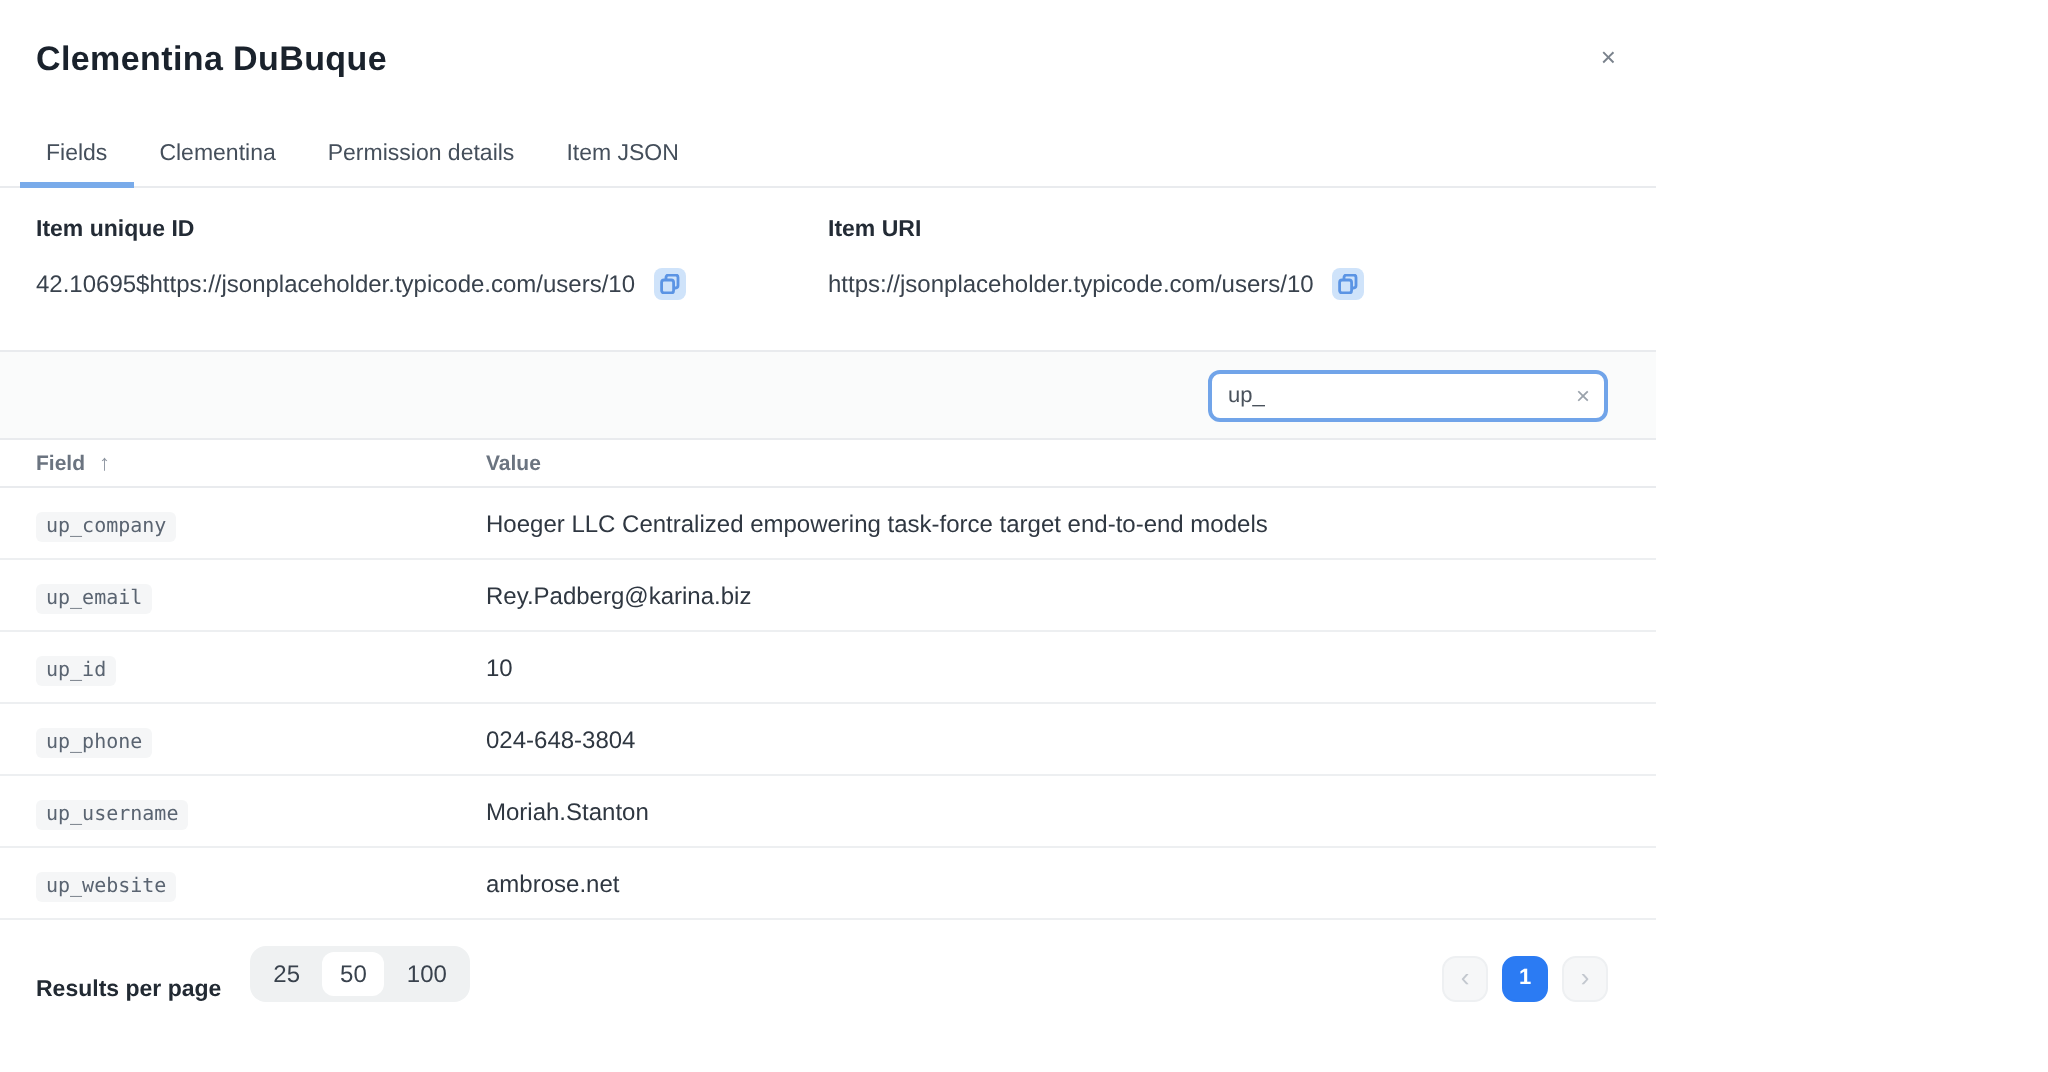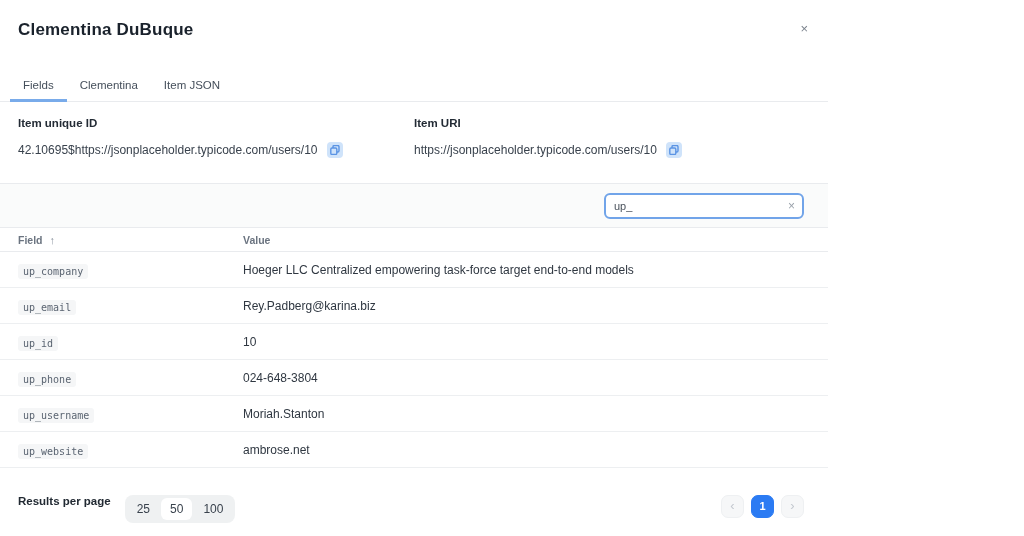--- a/index.html
+++ b/index.html
@@ -7,21 +7,21 @@
     font-family:"Liberation Sans", sans-serif; color:#2e3640; }
   .panel { position:relative; width:828px; height:536px; background:#fff; }
 
   
   .hdr { padding:20px 18px 0 18px; }
   .title { font-size:17px; font-weight:700; color:#1a222c; letter-spacing:.2px; }
   .close-btn { position:absolute; top:22px; right:20px; border:none; background:none;
     color:#7a828c; font-size:13px; line-height:1; cursor:pointer; }
 
   
-  .tabs { display:flex; margin-top:33px; padding-left:10px; border-bottom:1px solid #e9ebee; }
+  .tabs { display:flex; margin-top:25px; padding-left:10px; border-bottom:1px solid #e9ebee; }
   .tab { position:relative; padding:6px 13px 10px 13px; font-size:11.5px; color:#454f5b; cursor:pointer; }
   .tab.active::after { content:""; position:absolute; left:0; right:0; bottom:-1px; height:3px; background:#79abea; }
 
   
   .info-grid { display:grid; grid-template-columns:1fr 1fr; padding:15px 18px 0 18px; }
   .info-label { font-size:11.5px; font-weight:700; color:#232b35; margin-bottom:13px; }
   .info-value-row { display:flex; align-items:center; gap:9px; }
   .info-value { font-size:12px; color:#39424d; }
   .copy-btn { width:16px; height:16px; border:none; background:#cfe3fa; border-radius:4px;
     display:flex; align-items:center; justify-content:center; cursor:pointer; flex:0 0 auto; }
@@ -42,21 +42,21 @@
   .th { font-size:10.5px; font-weight:700; color:#6b7480; }
   .col-field { flex:0 0 243px; padding-left:18px; }
   .col-value { flex:1; padding-right:18px; }
   .sort-arrow { margin-left:7px; color:#8d95a0; font-weight:400; font-size:11px; }
   .tr { display:flex; align-items:center; height:36px; border-bottom:1px solid #edeff1; }
   .chip { display:inline-block; font-family:"DejaVu Sans Mono", monospace; font-size:10px;
     color:#5a6471; background:#f5f6f7; border-radius:3px; padding:2px 5px; }
   .td-value { font-size:12px; color:#2f3741; white-space:nowrap; overflow:hidden; text-overflow:ellipsis; }
 
   
-  .footer { display:flex; align-items:flex-start; padding:0 24px 0 18px; margin-top:27px; }
+  .footer { display:flex; align-items:flex-end; padding:0 24px 0 18px; margin-top:13px; }
   .rpp-label { font-size:11.5px; font-weight:700; color:#222a33; margin-right:14px; }
   .segmented { display:flex; align-items:center; background:#eff1f2; border-radius:8px; padding:3px; gap:2px; }
   .seg-btn { border:none; background:transparent; font-family:inherit; font-size:12px;
     color:#39424d; padding:4px 9px; border-radius:6px; cursor:pointer; }
   .seg-btn.selected { background:#fff; }
   .pagination { margin-left:auto; display:flex; align-items:center; gap:7px; }
   .pg-btn { width:23px; height:23px; border-radius:7px; border:1px solid #eef0f2; background:#f6f7f8;
     color:#c3c8cf; font-size:13px; line-height:1; display:flex; align-items:center; justify-content:center;
     cursor:pointer; font-family:inherit; padding-bottom:2px; }
   .pg-btn.active { background:#2b7bf3; border-color:#2b7bf3; color:#fff; font-size:11px;
@@ -68,20 +68,21 @@
 <div class="panel">
 
   <div class="hdr">
     <div class="title">Clementina DuBuque</div>
     <button class="close-btn">×</button>
   </div>
 
   <div class="tabs">
     <div class="tab active">Fields</div>
     <div class="tab">Clementina</div>
+    <div class="tab">Permission details</div>
     <div class="tab">Item JSON</div>
   </div>
 
   <div class="info-grid">
     <div>
       <div class="info-label">Item unique ID</div>
       <div class="info-value-row">
         <span class="info-value">42.10695$https://jsonplaceholder.typicode.com/users/10</span>
         <button class="copy-btn">
           <svg width="10" height="10" viewBox="0 0 10 10">

